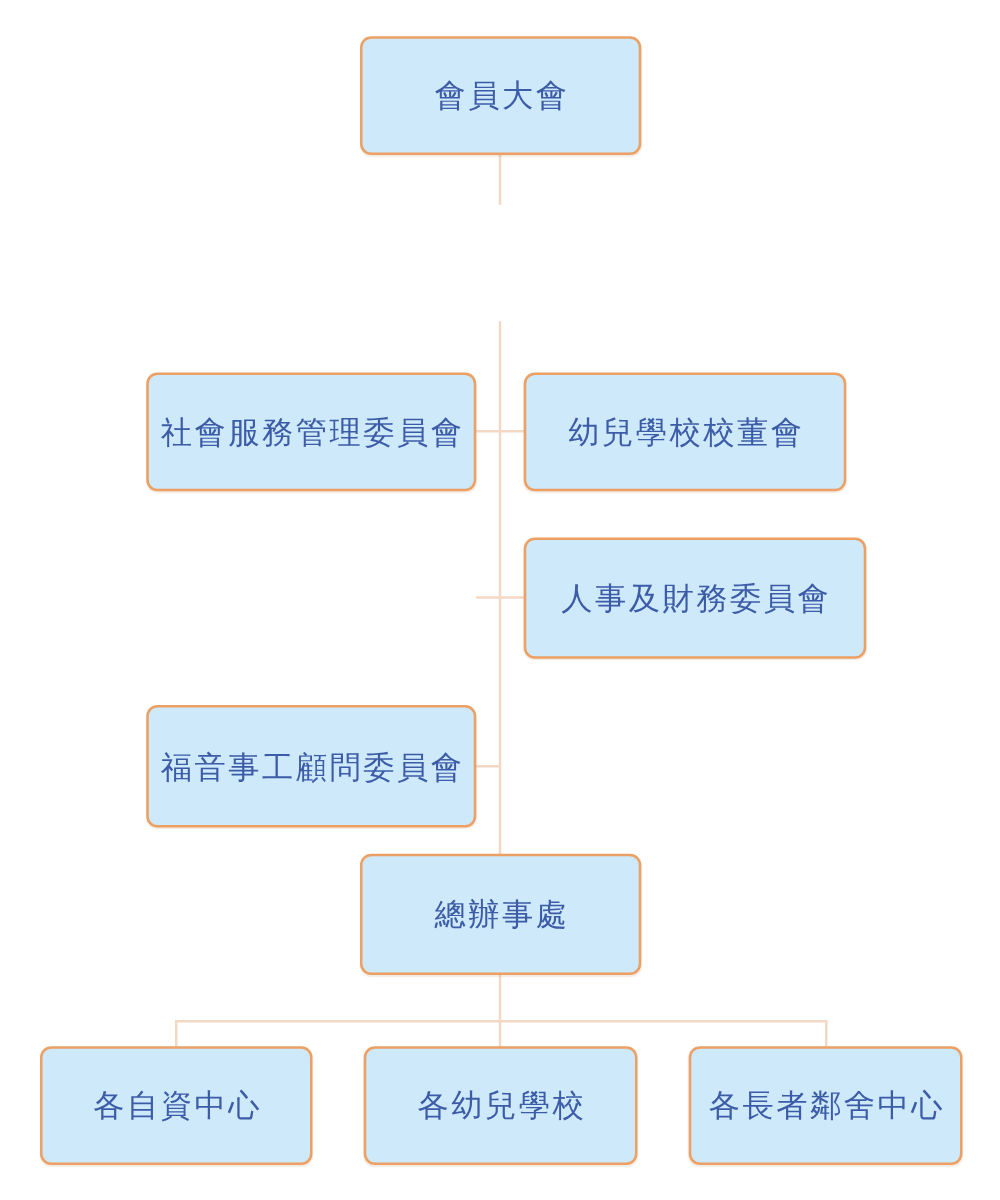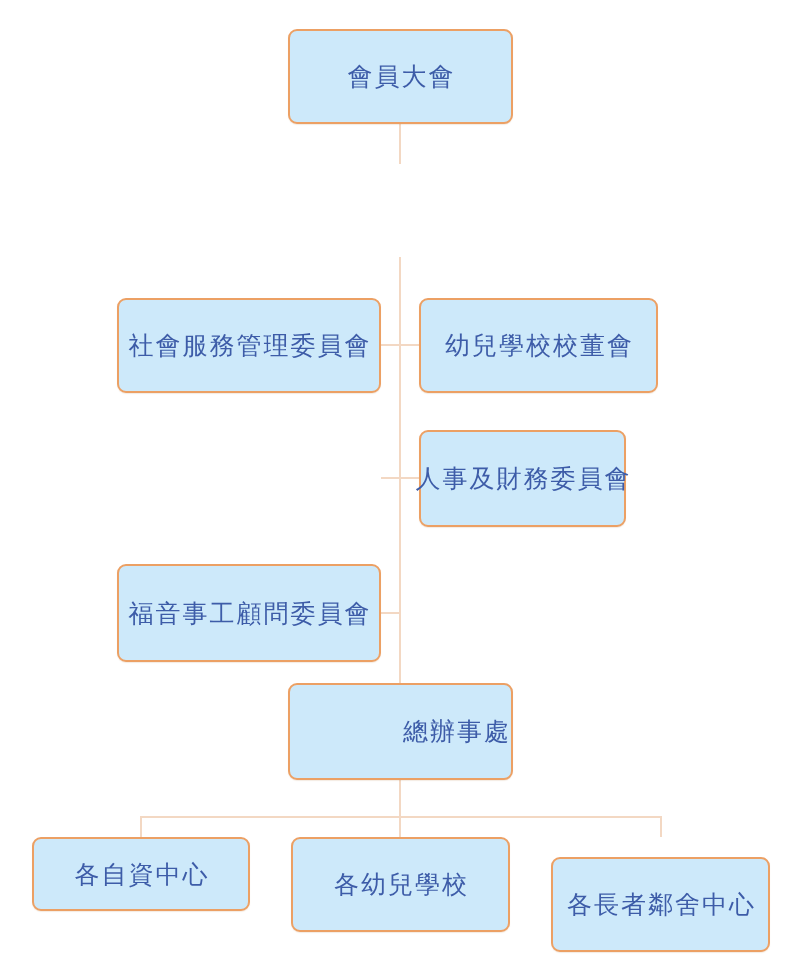--- a/index.html
+++ b/index.html
@@ -59,39 +59,39 @@
   <div class="connector" style="left:660px; top:816px; width:2px; height:21px;"></div>
 
   <div class="box" style="left:288px; top:29px; width:225px; height:95px;">
     <span class="label">會員大會</span>
   </div>
 
 
   <div class="box" style="left:117px; top:298px; width:264px; height:95px;">
     <span class="label">社會服務管理委員會</span>
   </div>
-  <div class="box" style="left:419px; top:298px; width:239px; height:95px;">
+  <div class="box" style="left:419px; top:298px; width:258px; height:95px;">
     <span class="label">幼兒學校校董會</span>
   </div>
 
-  <div class="box" style="left:419px; top:430px; width:207px; height:97px;">
+  <div class="box" style="left:419px; top:430px; width:274px; height:97px;">
     <span class="label">人事及財務委員會</span>
   </div>
 
   <div class="box" style="left:117px; top:564px; width:264px; height:98px;">
     <span class="label">福音事工顧問委員會</span>
   </div>
 
-  <div class="box" style="left:288px; top:683px; width:225px; height:97px;justify-content:flex-end;">
+  <div class="box" style="left:288px; top:683px; width:225px; height:97px;">
     <span class="label">總辦事處</span>
   </div>
 
-  <div class="box" style="left:32px; top:837px; width:218px; height:74px;">
+  <div class="box" style="left:32px; top:837px; width:218px; height:95px;">
     <span class="label">各自資中心</span>
   </div>
   <div class="box" style="left:291px; top:837px; width:219px; height:95px;">
     <span class="label">各幼兒學校</span>
   </div>
-  <div class="box" style="left:551px; top:857px; width:219px; height:95px;">
+  <div class="box" style="left:551px; top:837px; width:219px; height:95px;">
     <span class="label">各長者鄰舍中心</span>
   </div>
 
 </div>
 
 </body></html>

